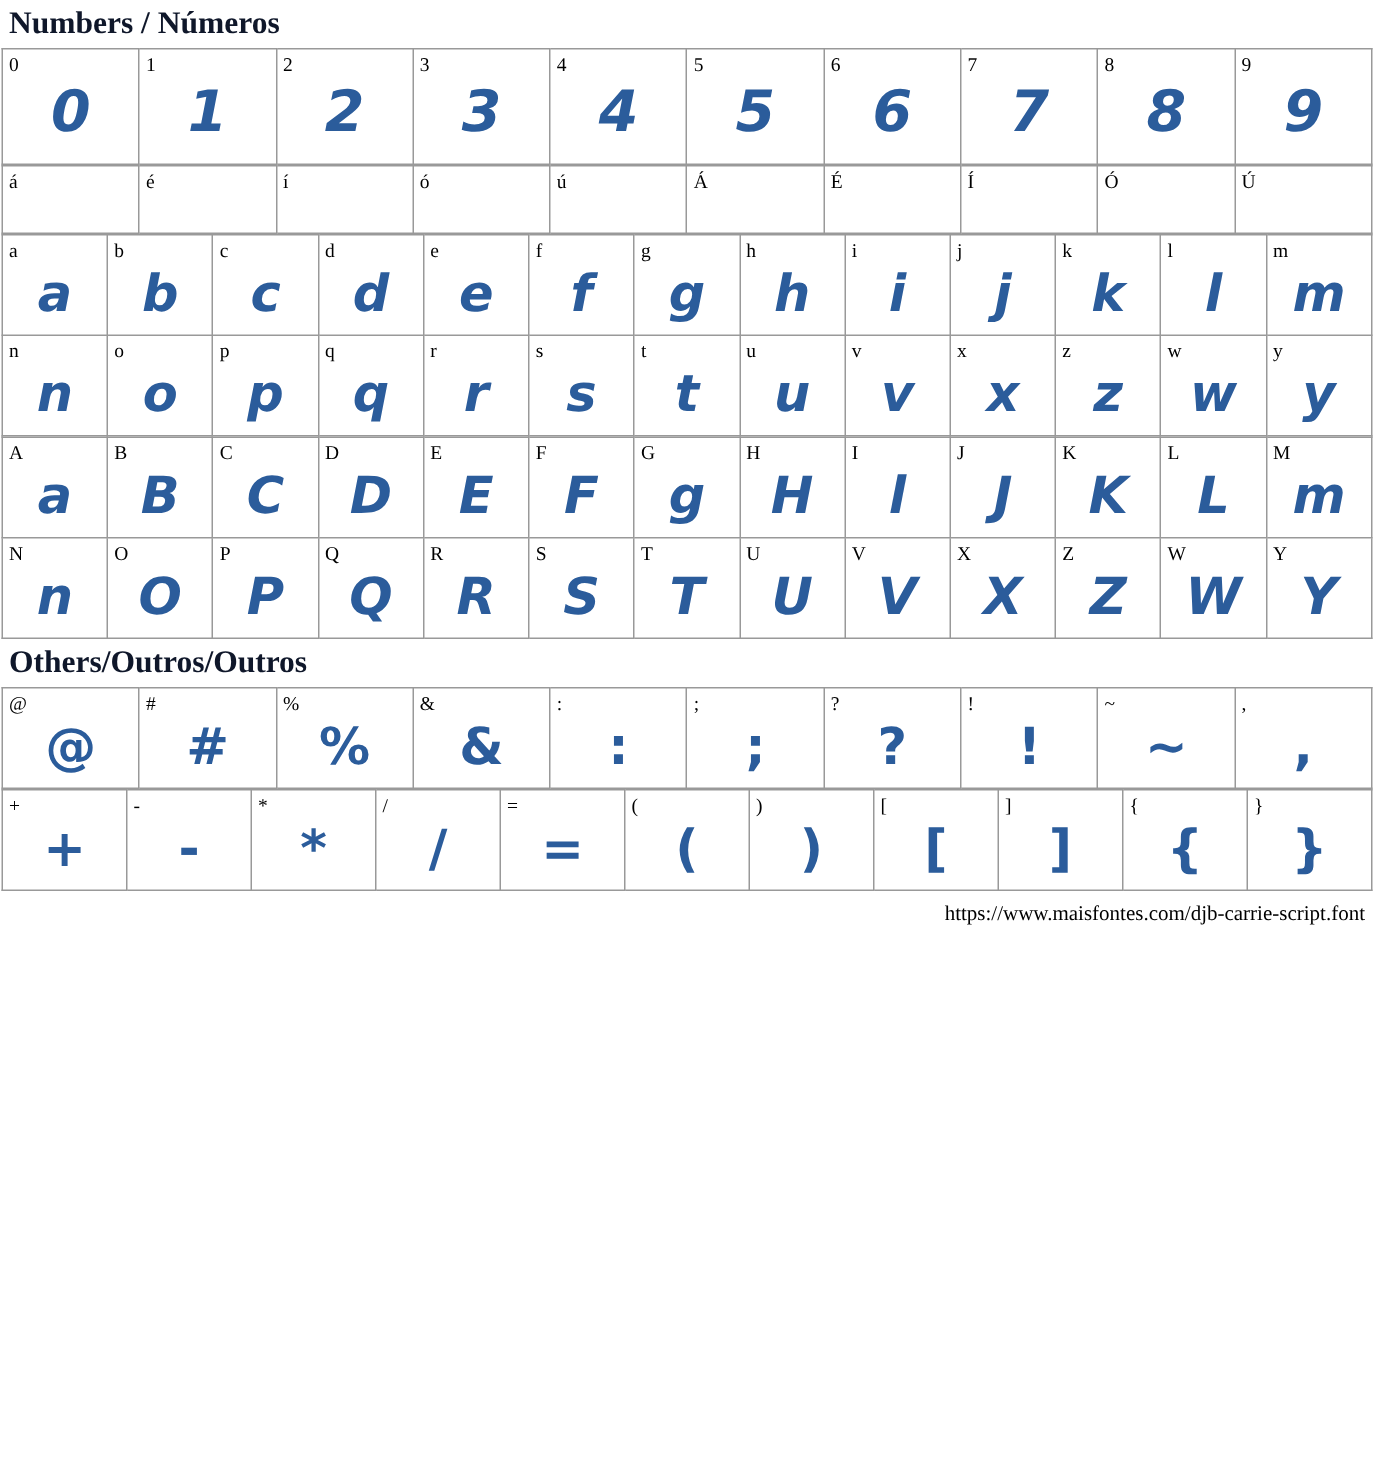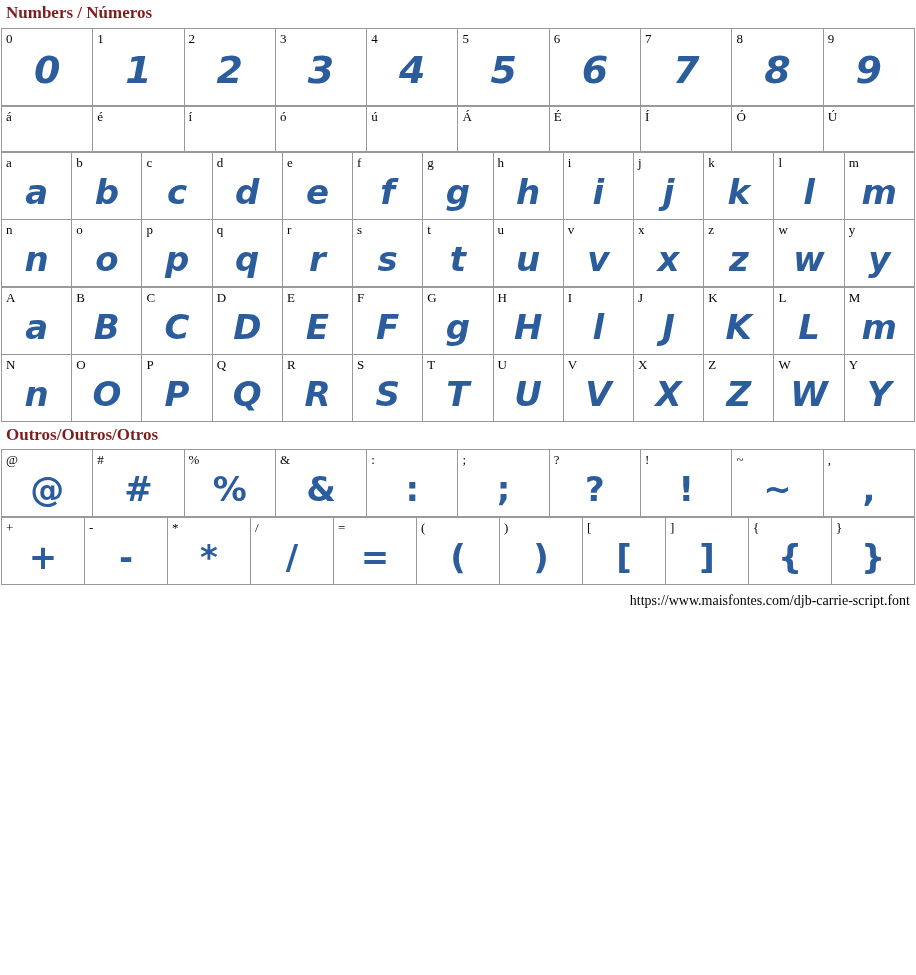--- a/index.html
+++ b/index.html
@@ -14,24 +14,24 @@
     color: #000000;
     overflow: hidden;
   }
   .page {
     width: 916px;
     position: relative;
   }
   .section-title {
     font-family: "Liberation Serif", serif;
     font-weight: bold;
-    font-size: 17px;
+    font-size: 21px;
     line-height: 1.1;
     padding: 4px 0 5px 6px;
-    color: #7f1d1d;
+    color: #0f172a;
   }
   table.glyphs {
     border-collapse: collapse;
     width: 914px;
     margin: 0 0 0 1px;
     table-layout: fixed;
   }
   table.glyphs td {
     border: 1px solid #999999;
     padding: 0;
@@ -391,21 +391,21 @@
             <span class="gl">W</span>
           </td>
       <td>
             <span class="lab">Y</span>
             <span class="gl">Y</span>
           </td>
     </tr>
   </tbody>
     </table>
 
-  <div class="section-title">Outros/Outros/Otros</div>
+  <div class="section-title">Others/Outros/Outros</div>
   <table class="glyphs">
     <tbody>
         <tr>
       <td>
             <span class="lab">@</span>
             <span class="gl sym">@</span>
           </td>
       <td>
             <span class="lab">#</span>
             <span class="gl sym">#</span>

